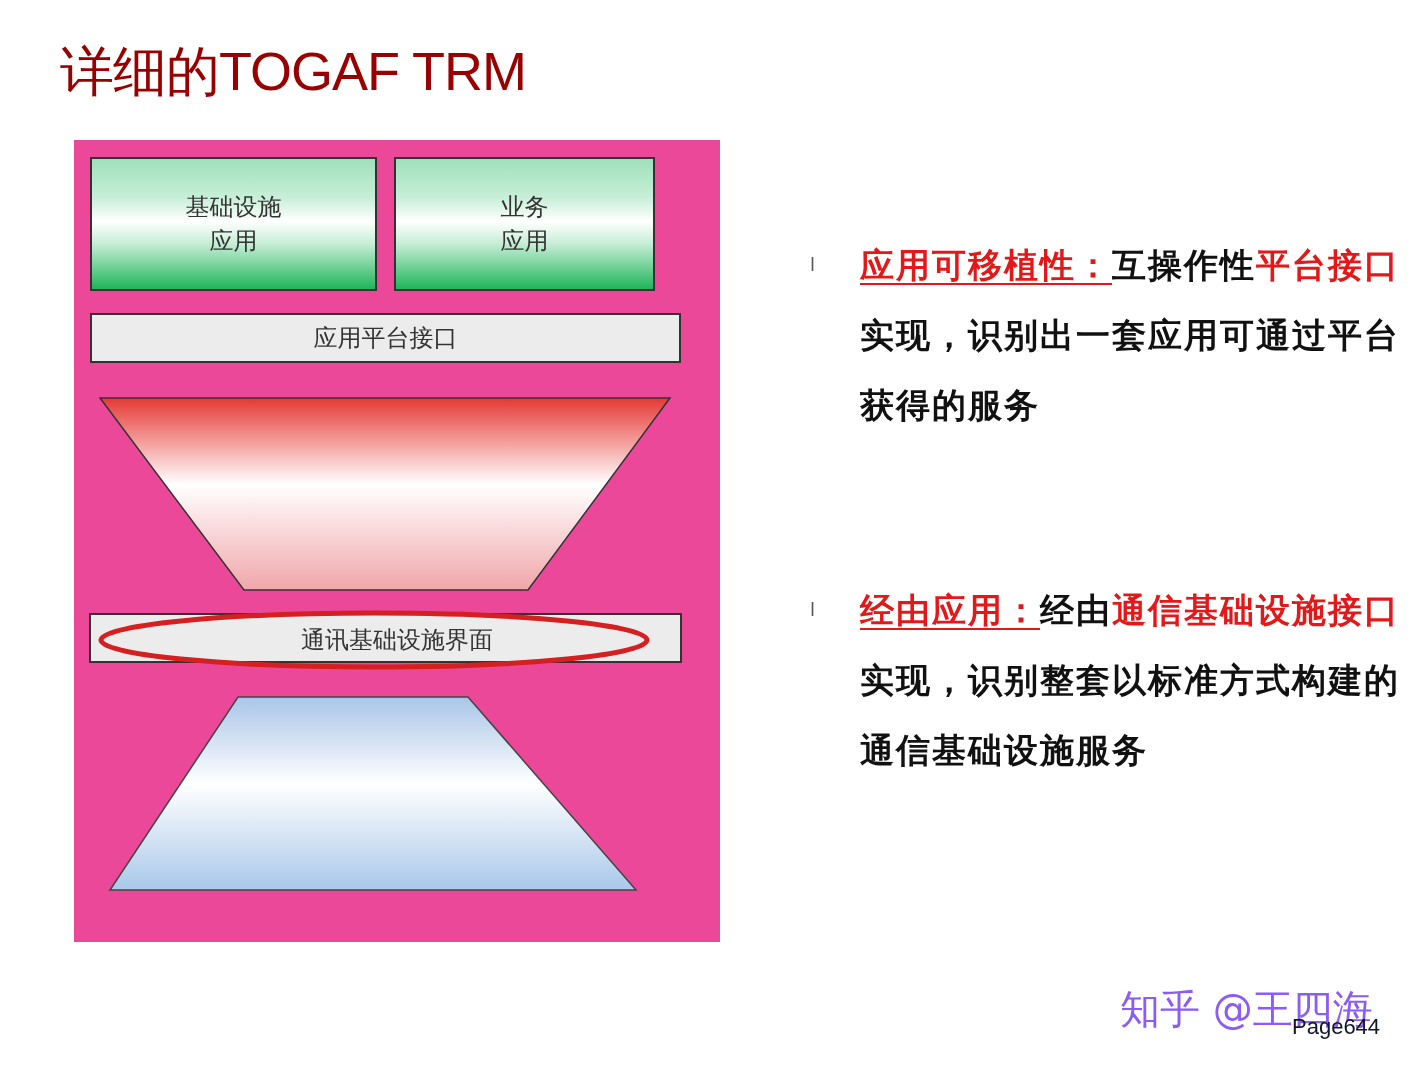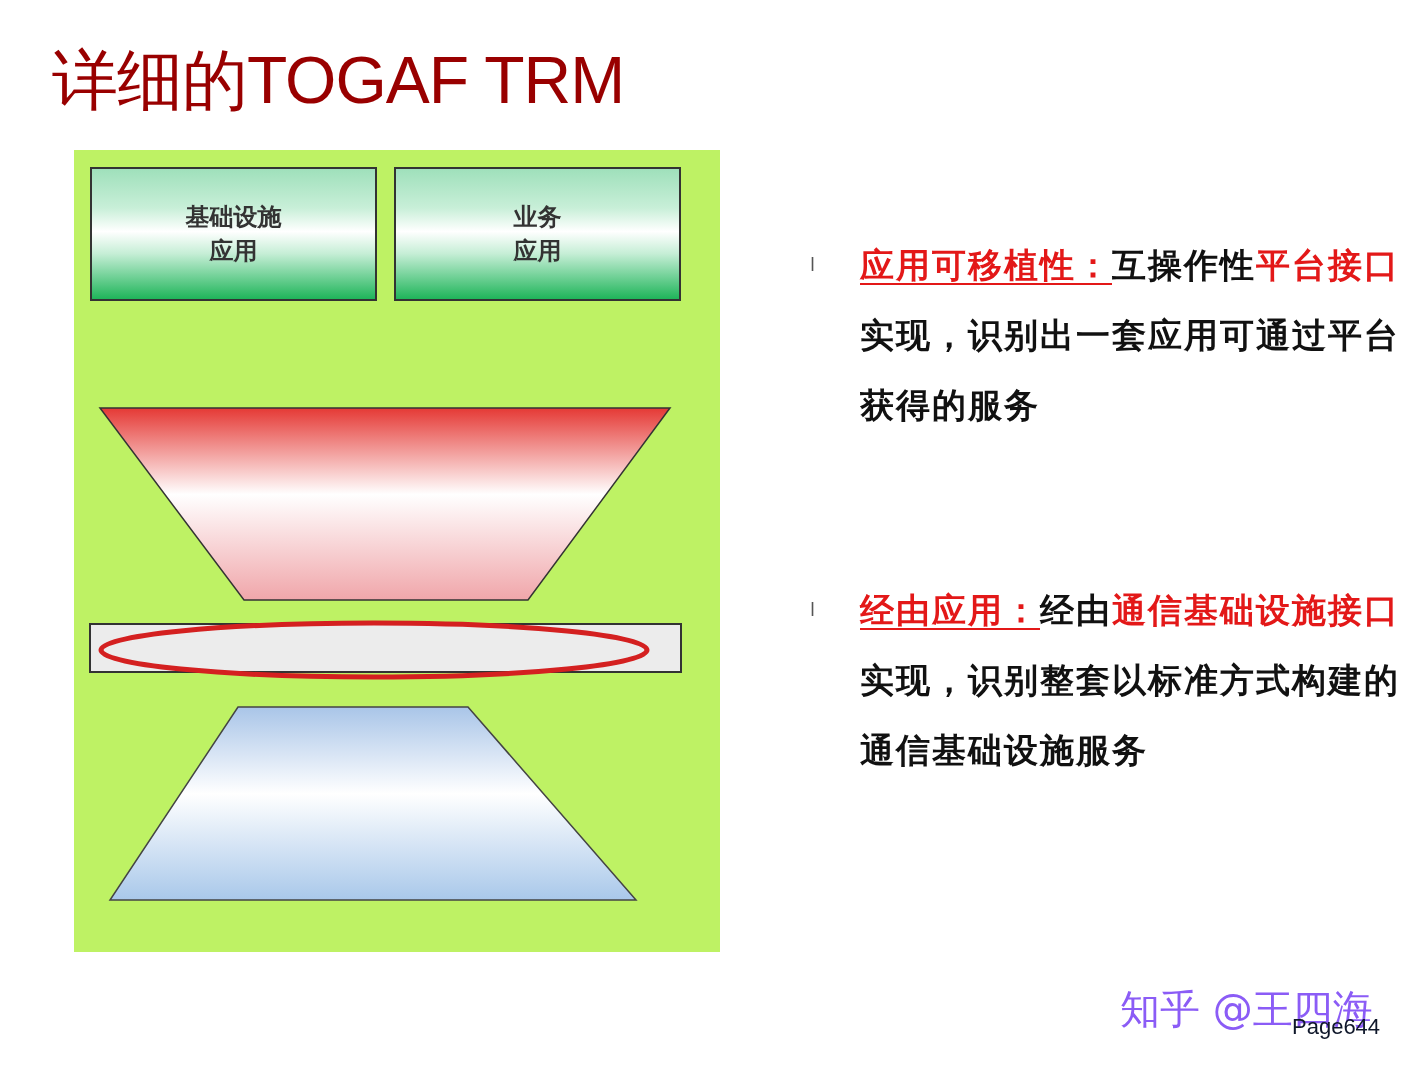--- a/index.html
+++ b/index.html
@@ -1,20 +1,20 @@
 <!DOCTYPE html>
 <html><head>
 <meta charset="utf-8">
 <style>
   html, body { margin:0; padding:0; }
   body { width:1422px; height:1067px; background:#ffffff; position:relative; overflow:hidden;
          font-family:"DejaVu Sans", "Liberation Sans", sans-serif; }
-  .title { position:absolute; left:52px; top:36px; font-size:66px; color:#990000; font-weight:normal;
+  .title { position:absolute; left:60px; top:36px; font-size:54px; color:#990000; font-weight:normal;
            font-family:"Liberation Sans","DejaVu Sans",sans-serif; letter-spacing:-1px; white-space:nowrap; }
-  .diagram { position:absolute; left:74px; top:150px; width:646px; height:802px; background:#bef264;font-weight:bold; }
+  .diagram { position:absolute; left:74px; top:140px; width:646px; height:802px; background:#ec4899; }
   .box { position:absolute; border:2px solid #333; box-sizing:border-box; display:flex; align-items:center;
          justify-content:center; text-align:center; color:#333; font-family:"DejaVu Serif","Liberation Serif",serif;
          font-size:24px; line-height:34px; }
   .green { background:linear-gradient(to bottom,#9fe0bb 0%,#c8efd8 30%,#ffffff 48%,#c6eed6 65%,#1fb55a 100%); }
   .grey { background:#ececec; }
   .shape { position:absolute; }
   .shape-label { position:absolute; color:#333; font-family:"DejaVu Serif","Liberation Serif",serif; font-size:24px;
                  text-align:center; width:100%; }
   .bullets { position:absolute; left:810px; top:230px; width:600px; }
   .bullet { position:relative; padding-left:50px; font-size:34px; font-weight:bold; color:#111;
@@ -31,25 +31,28 @@
 
 <div class="title">详细的TOGAF TRM</div>
 
 <div class="diagram">
   <div class="box green" style="left:16px;top:17px;width:287px;height:134px;">
     <div>
         <div>基础设施</div>
          <div>应用</div>
       </div>
   </div>
-  <div class="box green" style="left:320px;top:17px;width:287px;height:134px;">
+  <div class="box green" style="left:320px;top:17px;width:261px;height:134px;">
     <div>
         <div>业务</div>
          <div>应用</div>
       </div>
+  </div>
+  <div class="box grey" style="left:16px;top:173px;width:591px;height:50px;">
+    <span>应用平台接口</span>
   </div>
 
   <svg class="shape" style="left:0;top:0;" width="646" height="802">
     <defs>
       <linearGradient id="rg" x1="0" y1="0" x2="0" y2="1">
         <stop offset="0%" stop-color="#e53935"></stop>
         <stop offset="45%" stop-color="#ffffff"></stop>
         <stop offset="100%" stop-color="#f0a6aa"></stop>
       </linearGradient>
       <linearGradient id="bg" x1="0" y1="0" x2="0" y2="1">
@@ -57,20 +60,21 @@
         <stop offset="45%" stop-color="#ffffff"></stop>
         <stop offset="100%" stop-color="#a9c8ea"></stop>
       </linearGradient>
     </defs>
     <polygon points="26,258 596,258 454,450 170,450" fill="url(#rg)" stroke="#333" stroke-width="1.5"></polygon>
     <rect x="16" y="474" width="591" height="48" fill="#ececec" stroke="#333" stroke-width="2"></rect>
     <polygon points="164,557 394,557 562,750 36,750" fill="url(#bg)" stroke="#444" stroke-width="1.5"></polygon>
     <ellipse cx="300" cy="500" rx="273" ry="27" fill="none" stroke="#d42020" stroke-width="5"></ellipse>
   </svg>
 
+  <div class="shape-label" style="left:0;top:484px;">通讯基础设施界面</div>
 </div>
 
 <div class="bullets">
   <div class="bullet" style="width:560px;">
     <span class="bullet-mark">l</span>
     <span class="red ul">应用可移植性：</span><span>互操作性</span><span class="red">平台接口</span><span>实现，识别出一套应用可通过平台获得的服务</span>
   </div>
   <div class="bullet" style="width:560px;margin-top:135px;">
     <span class="bullet-mark">l</span>
     <span class="red ul">经由应用：</span><span>经由</span><span class="red">通信基础设施接口</span><span>实现，识别整套以标准方式构建的通信基础设施服务</span>

